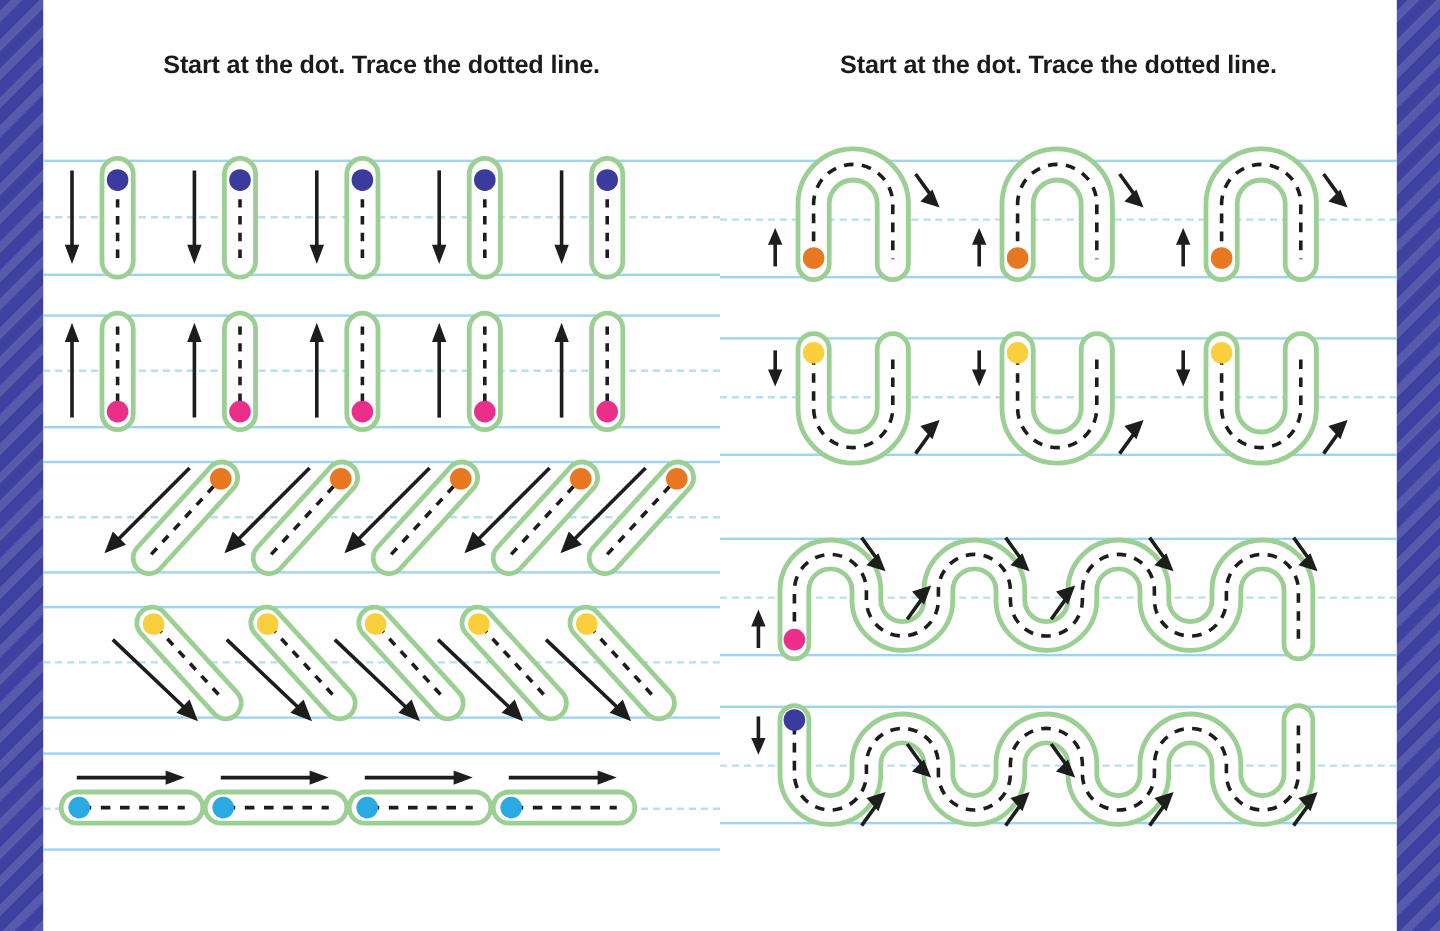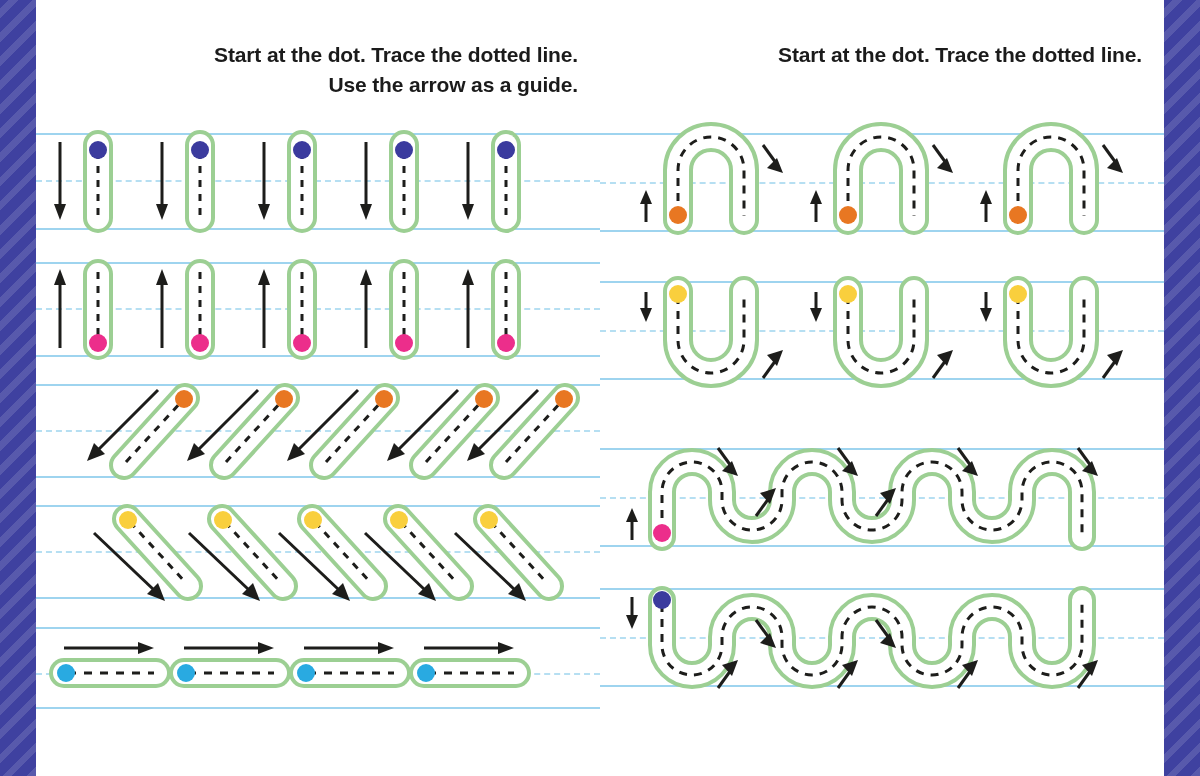--- a/index.html
+++ b/index.html
@@ -40,21 +40,21 @@
     width: 564px;
     height: 776px;
   }
   .sheet.left-sheet  { left: 36px; }
   .sheet.right-sheet { left: 600px; }
 
   .sheet-title {
     position: absolute;
     left: 0; right: 0;
     top: 40px;
-    text-align: right;
+    text-align: center;
     font-size: 21px;
     font-weight: bold;
     color: #1b1b1b;
     line-height: 1.42;
     letter-spacing: -0.15px;
     padding: 0 22px;
   }
   .sheet-title .t-line { display: block; }
   .rule-line {
     position: absolute;
@@ -89,21 +89,20 @@
 <body>
 
 <div id="page">
 
   <div class="side-border left"></div>
   <div class="side-border right"></div>
 
   <div class="sheet left-sheet">
     <div class="sheet-title">
       <span class="t-line">Start at the dot. Trace the dotted line.</span>
-      <span class="t-line">Use the arrow as a guide.</span>
     </div>
 
     <div>
       <div class="rule-line solid" style="top:133px"></div>
       <div class="rule-line dashed-mid" style="top:180px"></div>
       <div class="rule-line solid" style="top:228px"></div>
 
       <div class="rule-line solid" style="top:262px"></div>
       <div class="rule-line dashed-mid" style="top:308px"></div>
       <div class="rule-line solid" style="top:355px"></div>

